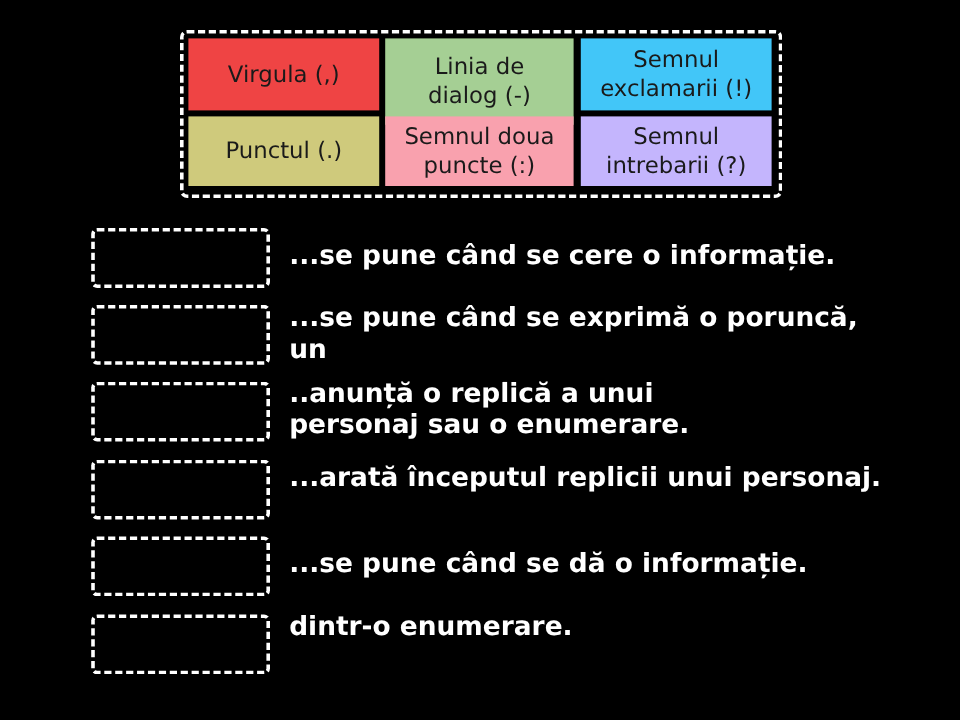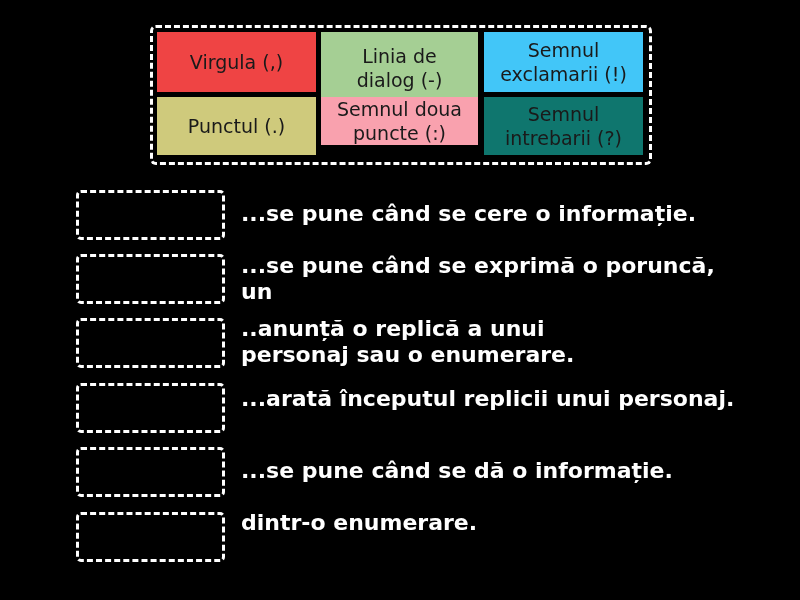--- a/index.html
+++ b/index.html
@@ -36,24 +36,24 @@
   </div>
 <div class="card" style="left:321px;top:32px;width:157px;height:72px;background:#A5CF94;">
     <span style="display:block;width:110px;">Linia de dialog (-)</span>
   </div>
 <div class="card" style="left:484px;top:32px;width:159px;height:60px;background:#42C6F8;">
     <span>Semnul exclamarii (!)</span>
   </div>
 <div class="card" style="left:157px;top:97px;width:159px;height:58px;background:#CFCA7C;">
     <span>Punctul (.)</span>
   </div>
-<div class="card" style="left:321px;top:97px;width:157px;height:48px;background:#F9A1AE;">
+<div class="card" style="left:321px;top:97px;width:157px;height:58px;background:#F9A1AE;">
     <span>Semnul doua puncte (:)</span>
   </div>
-<div class="card" style="left:484px;top:97px;width:159px;height:58px;background:#0f766e;">
+<div class="card" style="left:484px;top:97px;width:159px;height:58px;background:#c4b5fd;">
     <span>Semnul intrebarii (?)</span>
   </div>
 
 <div class="slot" style="top:190px;"></div>
 <div class="slot" style="top:254px;"></div>
 <div class="slot" style="top:318px;"></div>
 <div class="slot" style="top:383px;"></div>
 <div class="slot" style="top:447px;"></div>
 <div class="slot" style="top:512px;"></div>
 

